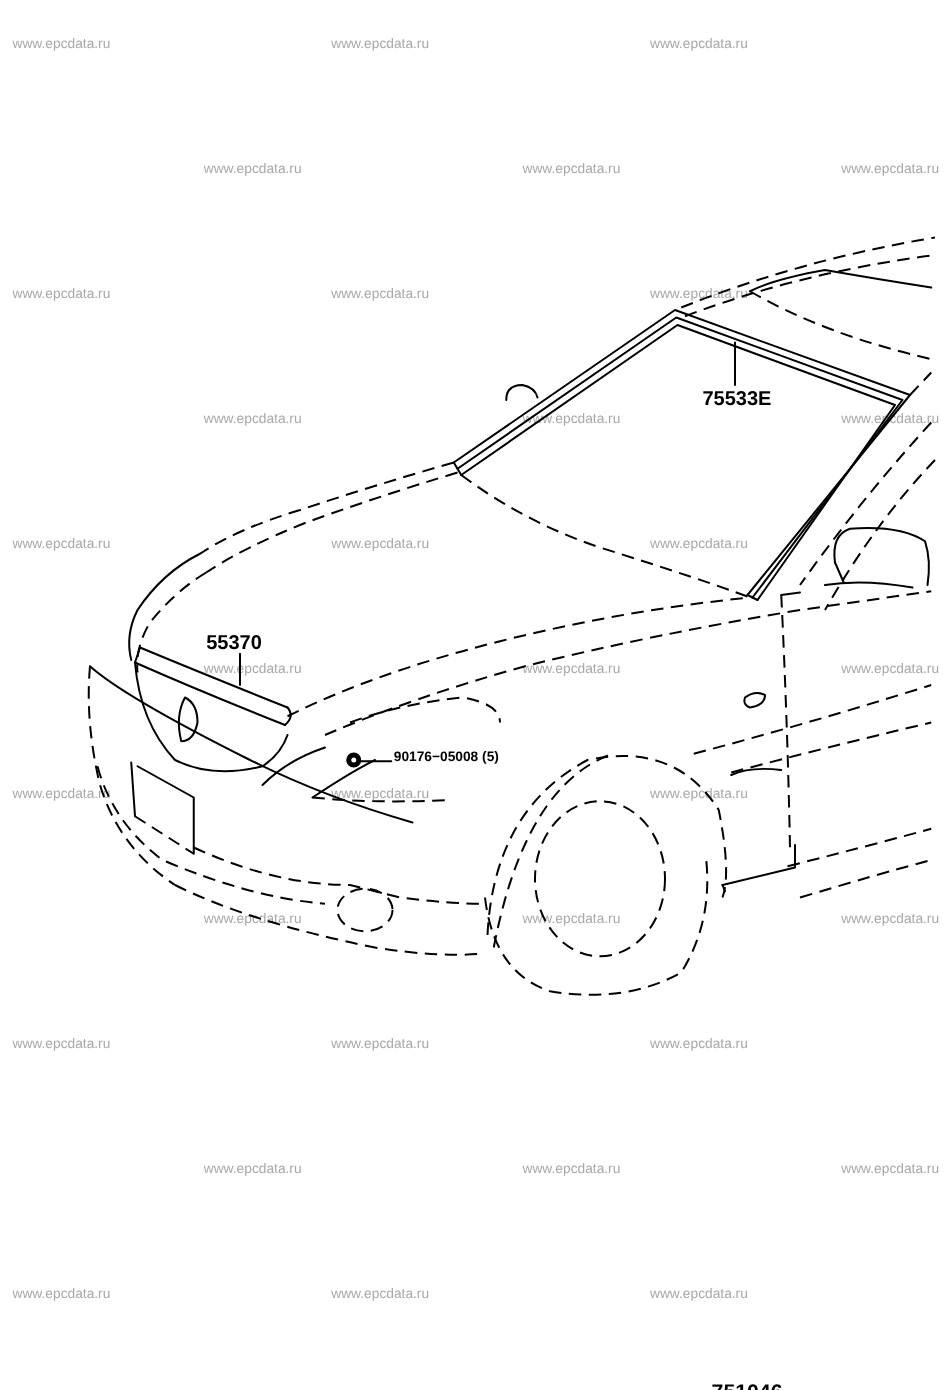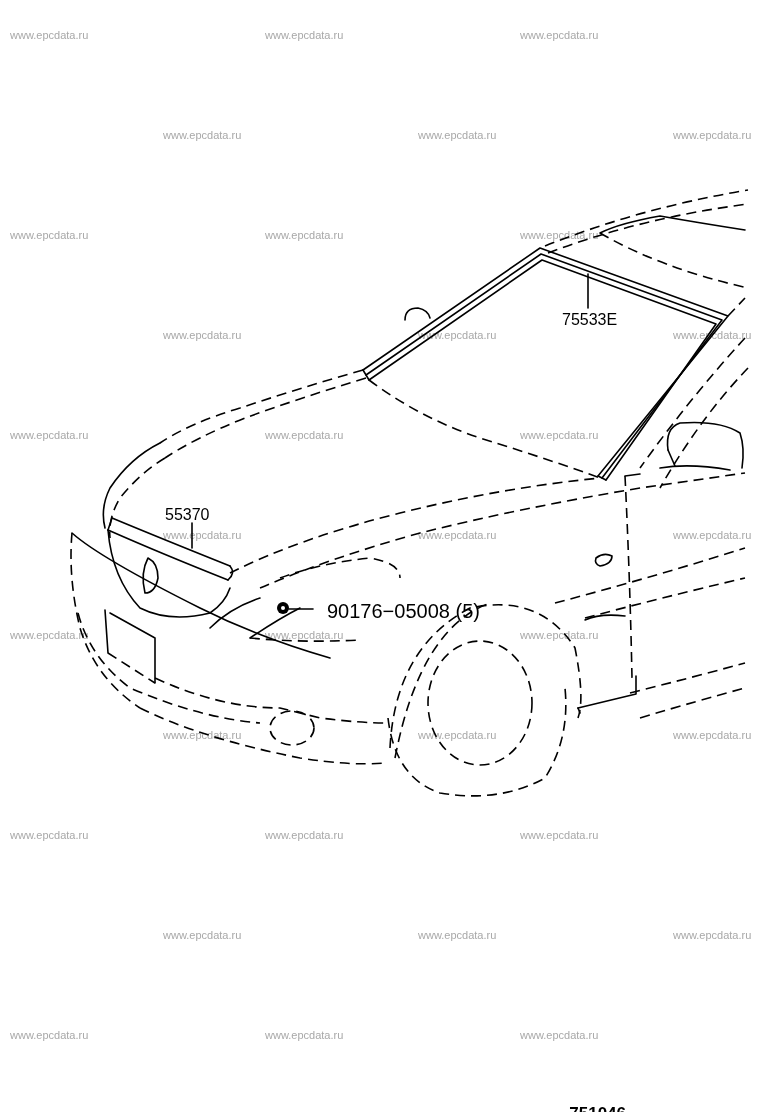--- a/index.html
+++ b/index.html
@@ -1,19 +1,19 @@
 <!DOCTYPE html>
 <html><head>
 <meta charset="utf-8">
 <style>
   html, body { margin: 0; padding: 0; background: #ffffff; }
   body { width: 760px; height: 1112px; position: relative; overflow: hidden; font-family: "Liberation Sans", sans-serif; }
   .canvas { position: absolute; left: 0; top: 0; width: 636px; height: 1112px; margin-top: 18px; }
   .wm { position: absolute; font-family: "Liberation Sans", sans-serif; font-size: 11px; color: #a8a8a8; white-space: nowrap; letter-spacing: 0px; }
-  .callout { position: absolute; font-family: "Liberation Sans", sans-serif; font-weight: normal; font-size: 16px; color: #000; white-space: nowrap; }
+  .callout { position: absolute; font-family: "Liberation Sans", sans-serif; font-weight: bold; font-size: 16px; color: #000; white-space: nowrap; }
   .diagram-id { position: absolute; right: 10px; bottom: 6px; font-family: "Liberation Sans", sans-serif; font-weight: bold; font-size: 17px; color: #000; }
   svg .s { fill: none; stroke: #000; stroke-width: 1.6; stroke-linecap: round; stroke-linejoin: round; }
   svg .d { fill: none; stroke: #000; stroke-width: 1.6; stroke-dasharray: 10 6; stroke-linecap: butt; }
 </style>
 </head>
 <body>
 
 <div class="canvas">
 
   <div id="wm-layer">
@@ -143,16 +143,16 @@
       <circle cx="283" cy="590" r="2" fill="#fff"></circle>
       <path class="s" d="M289 591 L313 591"></path>
     </g>
 
     <path class="s" d="M588 256 L588 290"></path>
     <path class="s" d="M192 505 L192 530"></path>
   </svg>
 
   <div class="callout" style="left:562px;top:293px;">75533E</div>
   <div class="callout" style="left:165px;top:488px;">55370</div>
-  <div class="callout" style="left:327px;top:582px;font-size:20px;">90176−05008 (5)</div>
+  <div class="callout" style="left:315px;top:582px;font-size:11px;">90176−05008 (5)</div>
 
   <div class="diagram-id">751046</div>
 </div>
 
 </body></html>

